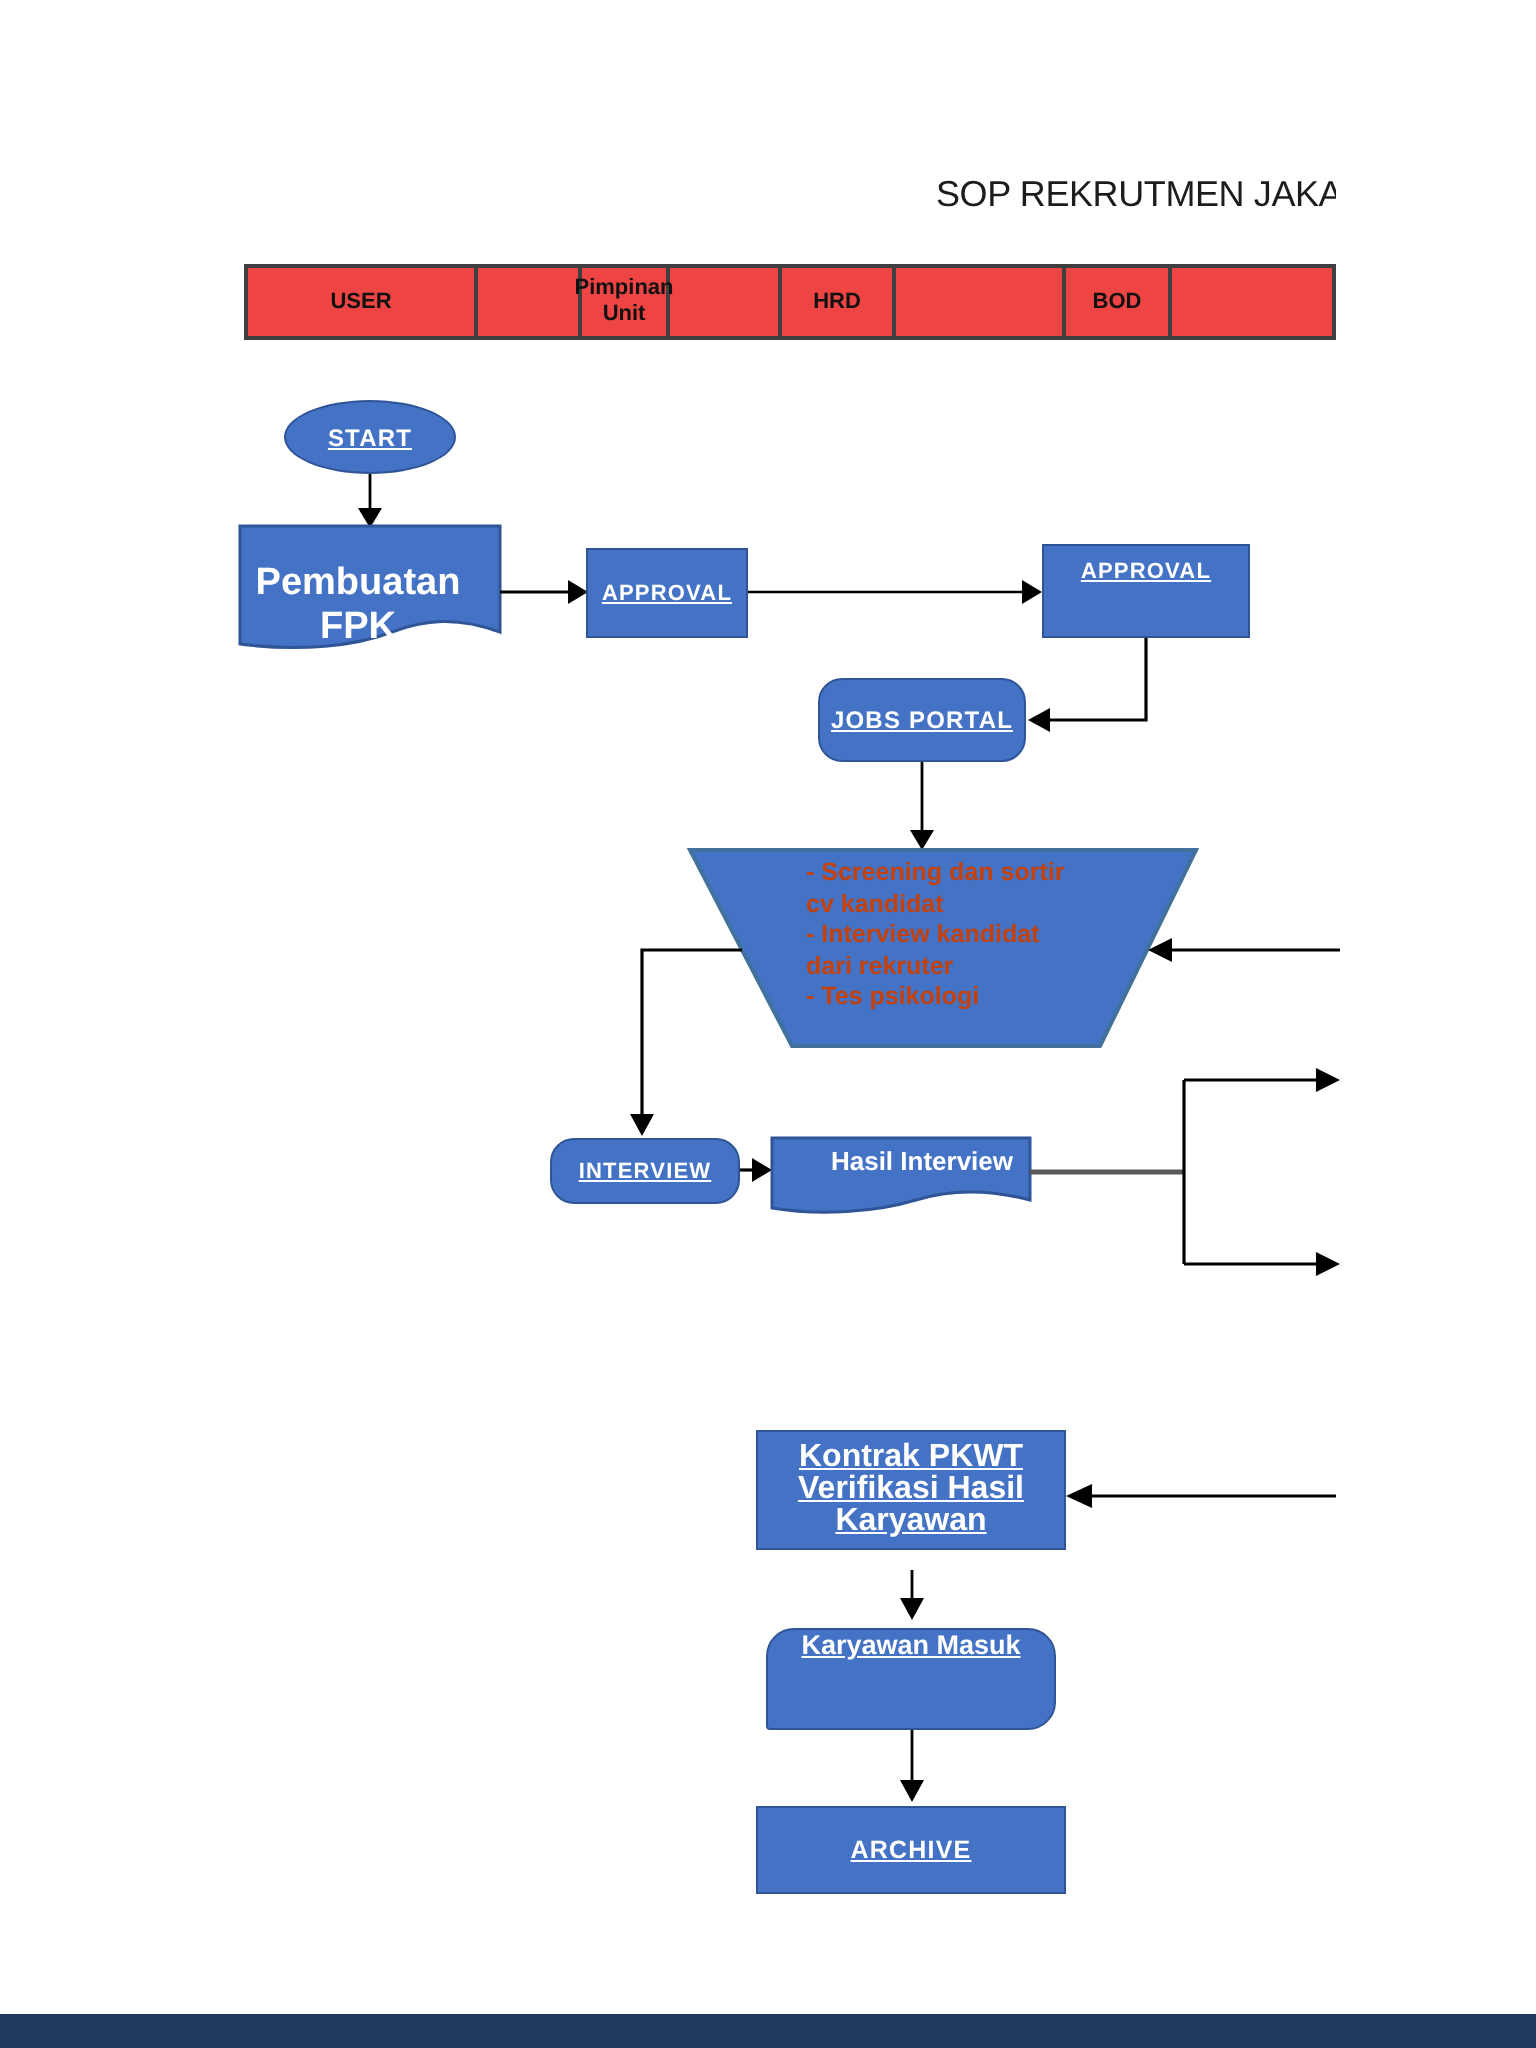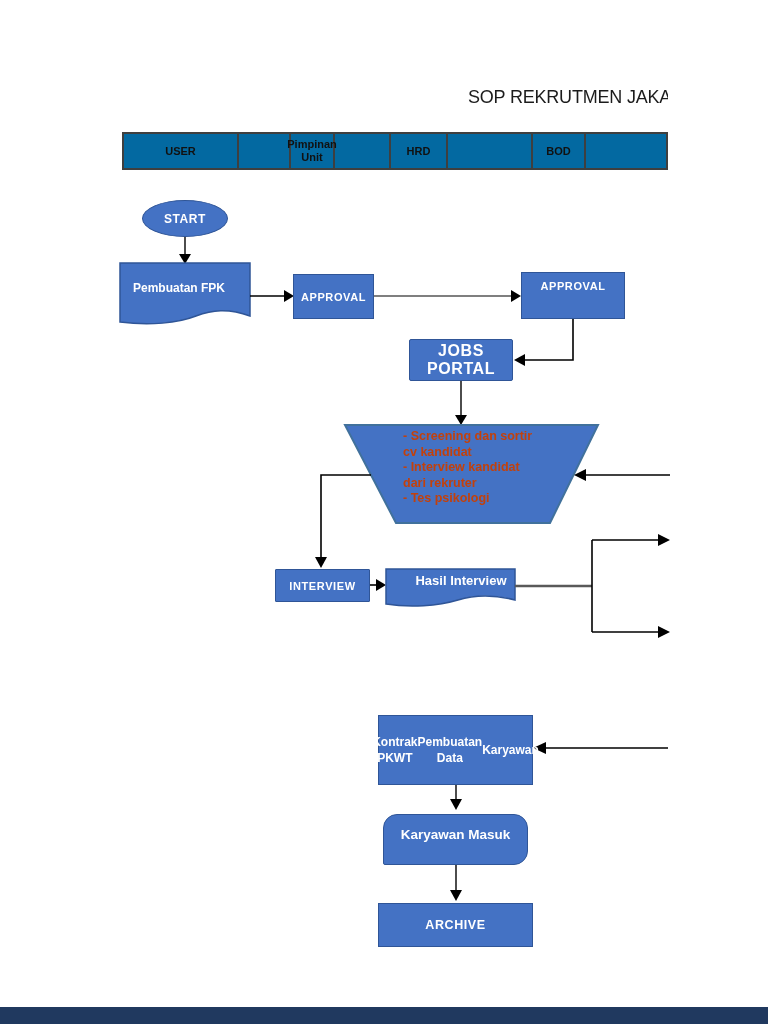--- a/index.html
+++ b/index.html
@@ -2,29 +2,29 @@
 <html><head>
 <meta charset="utf-8">
 <style>
   html,body{margin:0;padding:0;background:#fff;}
   #canvas{position:relative;width:768px;height:1024px;background:#ffffff;overflow:hidden;
           font-family:"Liberation Sans",sans-serif;}
   #title-clip{position:absolute;left:468px;top:87px;width:200px;height:26px;overflow:hidden;}
   #title-clip .t{white-space:nowrap;font-size:18px;letter-spacing:-0.2px;color:#1c1c1c;}
   
   #lane-table{position:absolute;left:122px;top:132px;width:546px;height:38px;
-              display:flex;border:2px solid #3f3f3f;background:#0369a1;box-sizing:border-box;}
+              display:flex;border:2px solid #3f3f3f;background:#ef4444;box-sizing:border-box;}
   #lane-table .cell{border-right:2px solid #3f3f3f;box-sizing:border-box;
                     display:flex;align-items:center;justify-content:center;text-align:center;
                     font-weight:bold;font-size:11px;line-height:1.15;color:#111;}
   #lane-table .cell:last-child{border-right:none;}
   
   .node{position:absolute;background:#4472c4;border:1.5px solid #2f5597;box-sizing:border-box;
         color:#fff;font-weight:bold;display:flex;align-items:center;justify-content:center;
-        text-align:center;}
+        text-align:center;text-decoration:underline;}
   .ellipse{border-radius:50%;}
   .svg-layer{position:absolute;left:0;top:0;width:768px;height:1024px;}
   .lbl{position:absolute;color:#fff;font-weight:bold;text-align:center;}
   #screening-text{position:absolute;left:403px;top:429px;width:175px;color:#c2410c;
                   font-weight:bold;font-size:12.5px;line-height:15.5px;text-align:left;}
   #footer-bar{position:absolute;left:0;top:1007px;width:768px;height:17px;background:#20395f;}
   .sp{letter-spacing:0.6px;}
 </style>
 </head>
 <body>
@@ -93,55 +93,55 @@
     <polygon points="450,799 462,799 456,810" fill="#000"></polygon>
 
     <line x1="456" y1="865" x2="456" y2="891" stroke="#000" stroke-width="1.4"></line>
     <polygon points="450,890 462,890 456,901" fill="#000"></polygon>
   </svg>
 
   <div class="node ellipse" style="left:142px;top:200px;width:86px;height:37px;font-size:12px">
     <span class="sp">START</span>
   </div>
 
-  <div class="lbl" style="left:120px;top:281px;width:118px;font-size:12px">Pembuatan FPK</div>
+  <div class="lbl" style="left:120px;top:281px;width:118px;font-size:19px">Pembuatan FPK</div>
 
   <div class="node" style="left:293px;top:274px;width:81px;height:45px;font-size:11px">
     <span class="sp">APPROVAL</span>
   </div>
 
   <div class="node" style="left:521px;top:272px;width:104px;height:47px;font-size:11px;align-items:flex-start;padding-top:7px">
     <span class="sp">APPROVAL</span>
   </div>
 
-  <div class="node" style="left:409px;top:339px;width:104px;height:42px;font-size:16px;border-radius:2px">
+  <div class="node" style="left:409px;top:339px;width:104px;height:42px;font-size:12px;border-radius:12px">
     <span class="sp">JOBS PORTAL</span>
   </div>
 
   <div id="screening-text">
     <div>- Screening dan sortir</div>
     <div>cv kandidat</div>
     <div>- Interview kandidat</div>
     <div>dari rekruter</div>
     <div>- Tes psikologi</div>
   </div>
 
-  <div class="node" style="left:275px;top:569px;width:95px;height:33px;font-size:11px;border-radius:1px">
+  <div class="node" style="left:275px;top:569px;width:95px;height:33px;font-size:11px;border-radius:12px">
     <span class="sp">INTERVIEW</span>
   </div>
 
   <div class="lbl" style="left:386px;top:573px;width:150px;font-size:13px">Hasil Interview</div>
 
-  <div class="node" style="left:378px;top:715px;width:155px;height:70px;font-size:12px;line-height:16px;">
+  <div class="node" style="left:378px;top:715px;width:155px;height:60px;font-size:16px;line-height:16px;flex-direction:column">
     <div>Kontrak PKWT</div>
-    <div>Pembuatan Data</div>
+    <div>Verifikasi Hasil</div>
     <div>Karyawan</div>
   </div>
 
-  <div class="node" style="left:383px;top:814px;width:145px;height:51px;font-size:13.5px;border-radius:14px 14px 14px 2px;align-items:flex-start;padding-top:12px">
+  <div class="node" style="left:383px;top:814px;width:145px;height:51px;font-size:13.5px;border-radius:14px 14px 14px 2px;align-items:flex-start;">
     <span>Karyawan Masuk</span>
   </div>
 
   <div class="node" style="left:378px;top:903px;width:155px;height:44px;font-size:12.5px">
     <span class="sp">ARCHIVE</span>
   </div>
 
   <div id="footer-bar"></div>
 
 </div>

